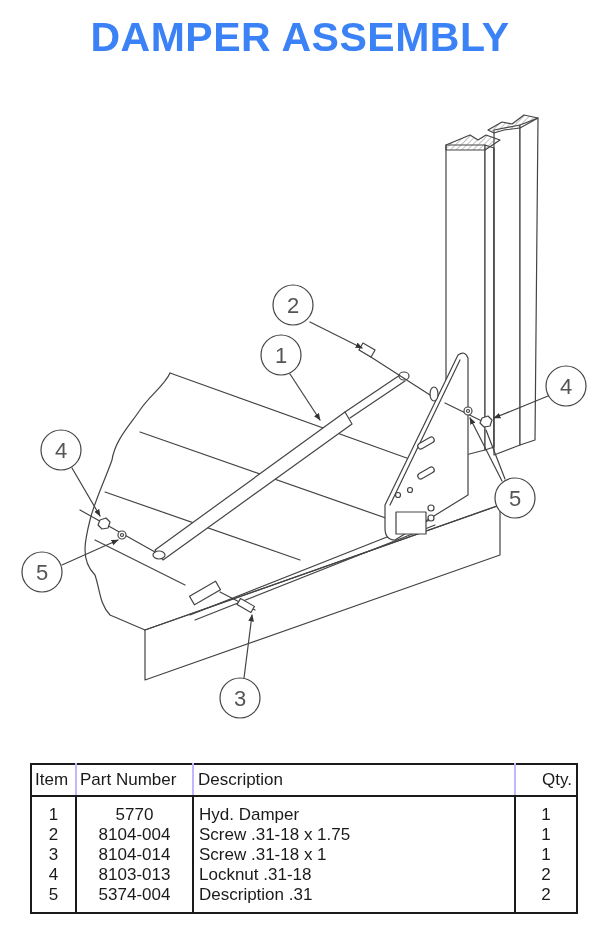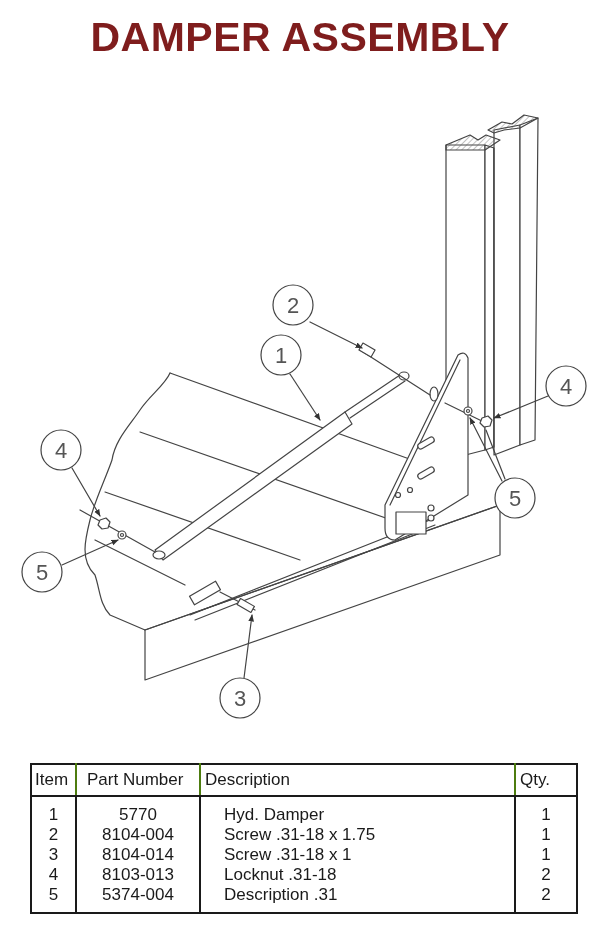--- a/index.html
+++ b/index.html
@@ -18,21 +18,21 @@
     .title {
       position: absolute;
       left: 0;
       top: 14px;
       width: 600px;
       text-align: center;
       font-family: "Liberation Sans", sans-serif;
       font-weight: bold;
       font-size: 41px;
       letter-spacing: 0.5px;
-      color: #7f1d1d;
+      color: #3b82f6;
     }
     .drawing {
       position: absolute;
       left: 0;
       top: 80px;
       width: 600px;
       height: 660px;
     }
     .drawing svg {
       width: 600px;
@@ -56,38 +56,38 @@
       font-family: "Liberation Sans", sans-serif;
       font-size: 17px;
       color: #1a1a1a;
     }
     .parts-table th {
       font-weight: normal;
       text-align: left;
       padding: 3px 4px;
       height: 24px;
       border-bottom: 2px solid #1a1a1a;
-      border-right: 2px solid #4d7c0f;
+      border-right: 2px solid #c4b5fd;
       white-space: nowrap;
     }
-    .parts-table th:last-child { border-right: none; text-align: left; }
+    .parts-table th:last-child { border-right: none; text-align: right; }
     .parts-table th.item-h { width: 38px; padding-left: 3px; padding-right: 2px; }
-    .parts-table th.pn-h { width: 108px; padding-left: 10px; }
+    .parts-table th.pn-h { width: 108px; padding-left: 3px; }
     .parts-table th.qty-h { width: 52px; }
     .parts-table td {
       padding: 0 4px;
       line-height: 20px;
       border-right: 2px solid #1a1a1a;
       vertical-align: top;
       white-space: nowrap;
     }
     .parts-table td:last-child { border-right: none; }
     .parts-table td.c-item { text-align: center; }
     .parts-table td.c-pn { text-align: center; margin-left: 26px; }
-    .parts-table td.c-desc { text-align: left; padding-left: 23px; }
+    .parts-table td.c-desc { text-align: left; padding-left: 5px; }
     .parts-table td.c-qty { text-align: center; }
     .parts-table tbody tr:first-child td { padding-top: 8px; }
     .parts-table tbody tr:last-child td { padding-bottom: 7px; }
   </style>
 </head>
 <body>
 
 <div class="title">DAMPER ASSEMBLY</div>
 
 <div class="drawing">

